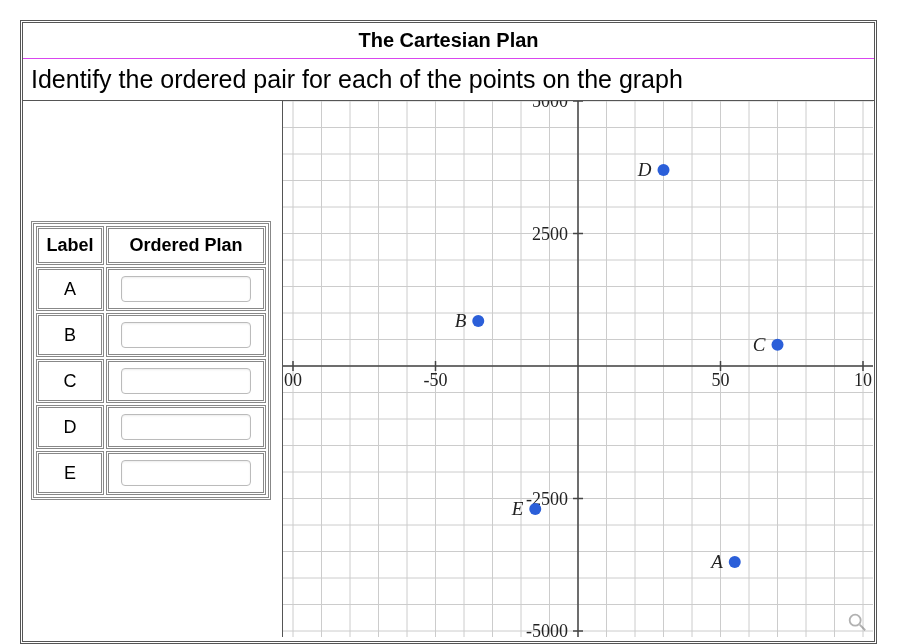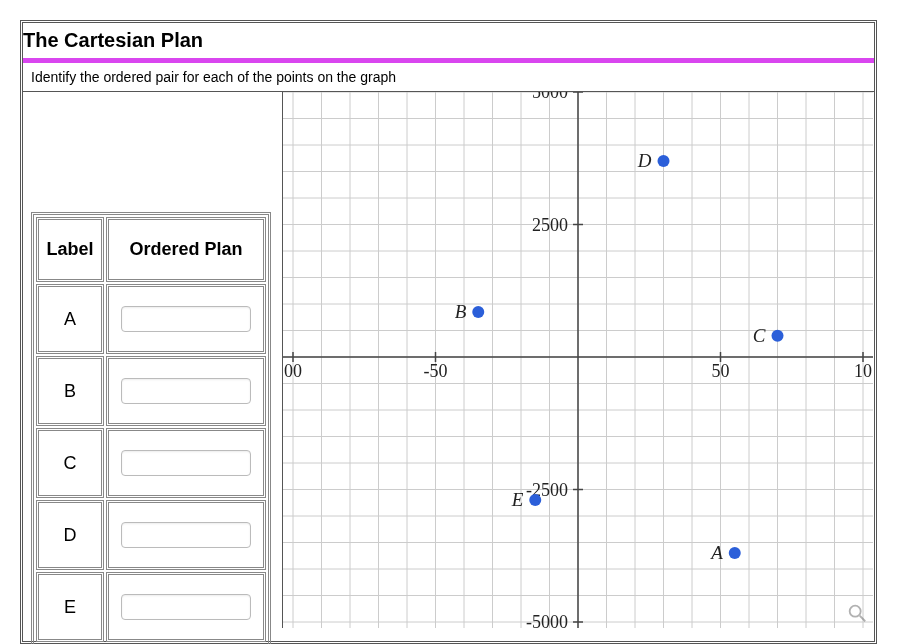--- a/index.html
+++ b/index.html
@@ -10,47 +10,47 @@
     background: #fff;
     color: #000;
   }
   .outer-frame {
     border: 3px double #555;
     width: 857px;
     height: 624px;
     position: relative;
   }
   .title-row {
-    border-bottom: 5px solid #d946ef;
-    text-align: left;
+    border-bottom: 1px solid #d946ef;
+    text-align: center;
     font-weight: 700;
     font-size: 20px;
     padding: 6px 0;
   }
   .instr-row {
     border-bottom: 1px solid #555;
-    font-size: 14px;
+    font-size: 25px;
     padding: 6px 8px;
   }
   .body-row {
     display: flex;
     height: calc(100% - 82px);
   }
   .left-cell {
     width: 260px;
     border-right: 1px solid #555;
     padding: 120px 8px 8px 8px;
   }
   .inner-table {
     border: 3px double #888;
     width: 240px;
   }
   .inner-table th, .inner-table td {
     border: 3px double #888;
-    padding: 19px 4px;
+    padding: 6px 4px;
     font-size: 18px;
     text-align: center;
   }
   .inner-table th { font-weight: 700; }
   .pair-input {
     width: 130px;
     height: 26px;
     font-size: 15px;
     border: 1px solid #bbb;
     border-radius: 4px;

